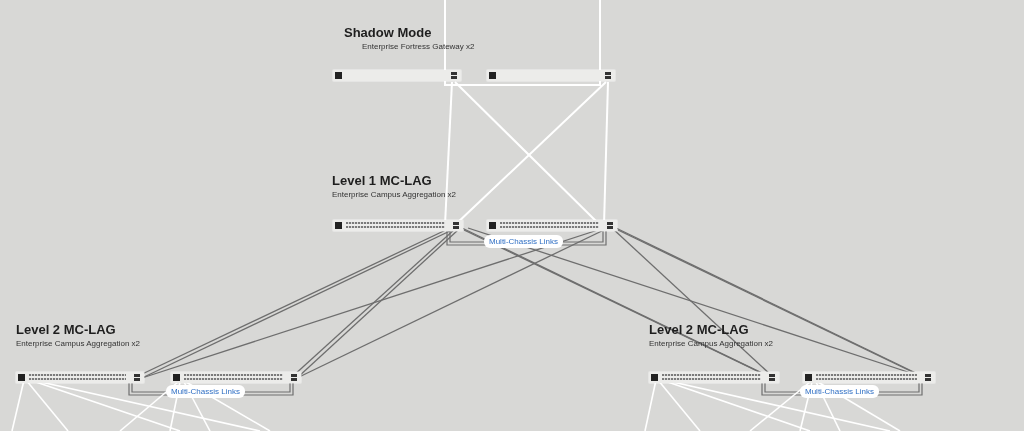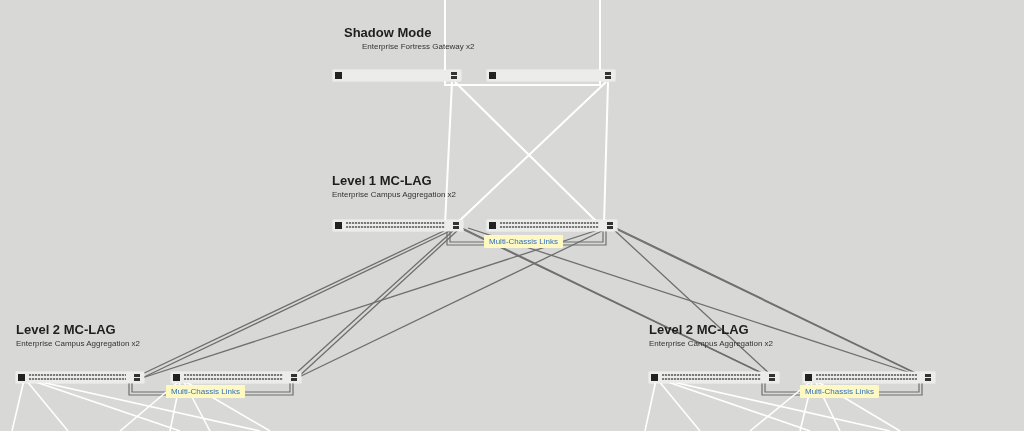--- a/index.html
+++ b/index.html
@@ -32,22 +32,22 @@
     }
     .device .ports::after {
       content: ""; position: absolute; left: 0; right: 0; top: 4px; height: 2px;
       background: repeating-linear-gradient(90deg, #7a7a7a 0 2px, #d8d8d8 2px 3px);
     }
     .device .uplink {
       position: absolute; right: 4px; top: 2px; width: 6px; height: 7px;
       background: linear-gradient(#333 0 3px, transparent 3px 4px, #333 4px 7px);
     }
     .mcl-label {
-      position: absolute; background: #fef9c3; color: #2f6fc4; font-size: 8px;
-      padding: 2px 5px; border-radius: 1px; white-space: nowrap;
+      position: absolute; background: #ffffff; color: #2f6fc4; font-size: 8px;
+      padding: 2px 5px; border-radius: 6px; white-space: nowrap;
     }
   </style>
 </head>
 <body>
 
 <svg id="links" viewBox="0 0 1024 431">
 
   <g stroke="#ffffff" stroke-width="2" fill="none">
     <polyline points="445,0 445,85 600,85 600,0"></polyline>
     <line x1="452" y1="82" x2="445" y2="225"></line>

